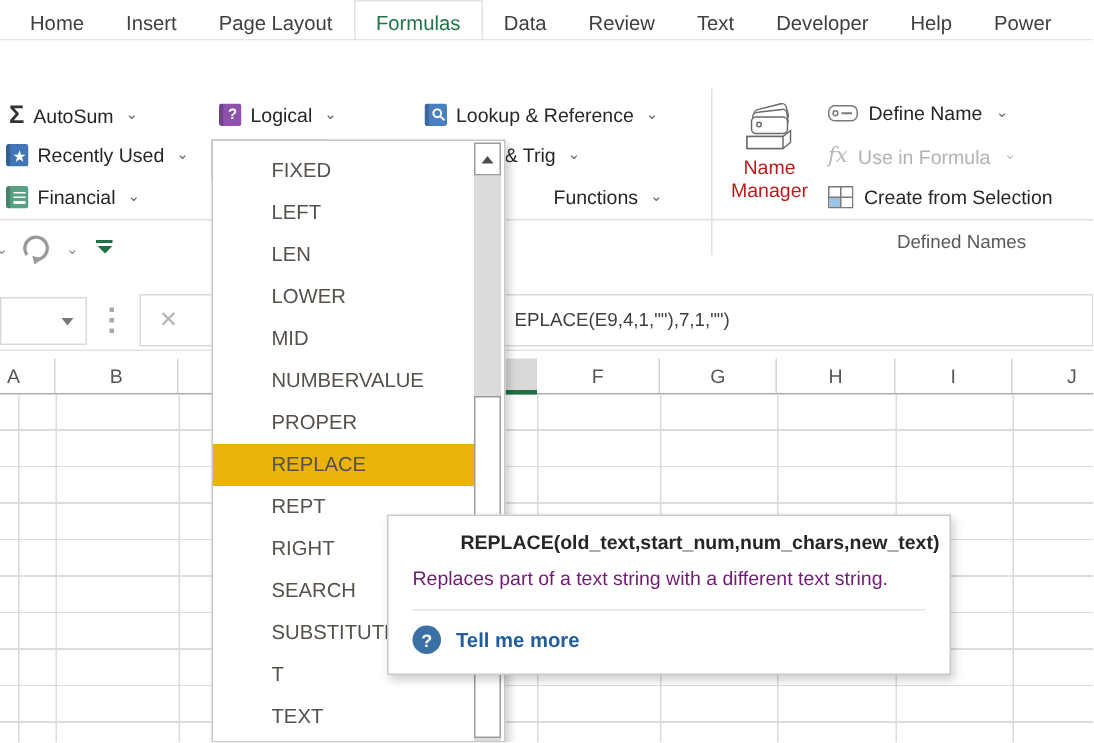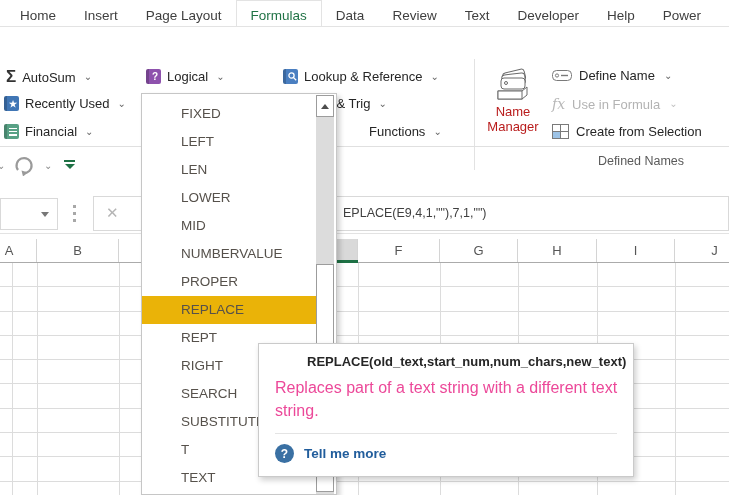--- a/index.html
+++ b/index.html
@@ -66,21 +66,21 @@
   .dd-up{position:absolute;left:0;top:0;width:18px;height:22px;background:#fff;border:1px solid #9c9c9c;
          display:flex;align-items:center;justify-content:center;}
   .dd-up .tri{width:0;height:0;border-left:4px solid transparent;border-right:4px solid transparent;
               border-bottom:5px solid #4d4d4d;}
   .dd-track{position:absolute;left:0;top:22px;width:18px;bottom:0;background:#dcdcdc;}
   .dd-thumb{position:absolute;left:0;top:169px;width:18px;height:228px;background:#fff;border:1px solid #9c9c9c;}
   
   .tooltip{position:absolute;left:258px;top:343px;width:376px;background:#fff;border:1px solid #cacaca;
            box-shadow:2px 3px 6px rgba(0,0,0,0.2);z-index:30;padding:10px 16px 13px 16px;}
   .tt-title{font-size:13px;font-weight:bold;color:#262626;padding-left:32px;}
-  .tt-body{margin-top:8px;width:348px;font-size:16px;line-height:1.42;color:#ec4899;}
+  .tt-body{margin-top:8px;width:348px;font-size:13px;line-height:1.42;color:#701a75;}
   .tt-div{margin-top:11px;border-top:1px solid #e4e4e4;}
   .tt-foot{margin-top:10px;display:flex;align-items:center;gap:10px;}
   .tt-q{width:19px;height:19px;border-radius:50%;background:#3a70a3;color:#fff;font-size:12px;font-weight:bold;
         display:flex;align-items:center;justify-content:center;flex:0 0 auto;}
   .tt-link{font-size:13.5px;font-weight:bold;color:#215d9c;}
   
   svg{display:block;}
 </style>
 </head>
 <body>

